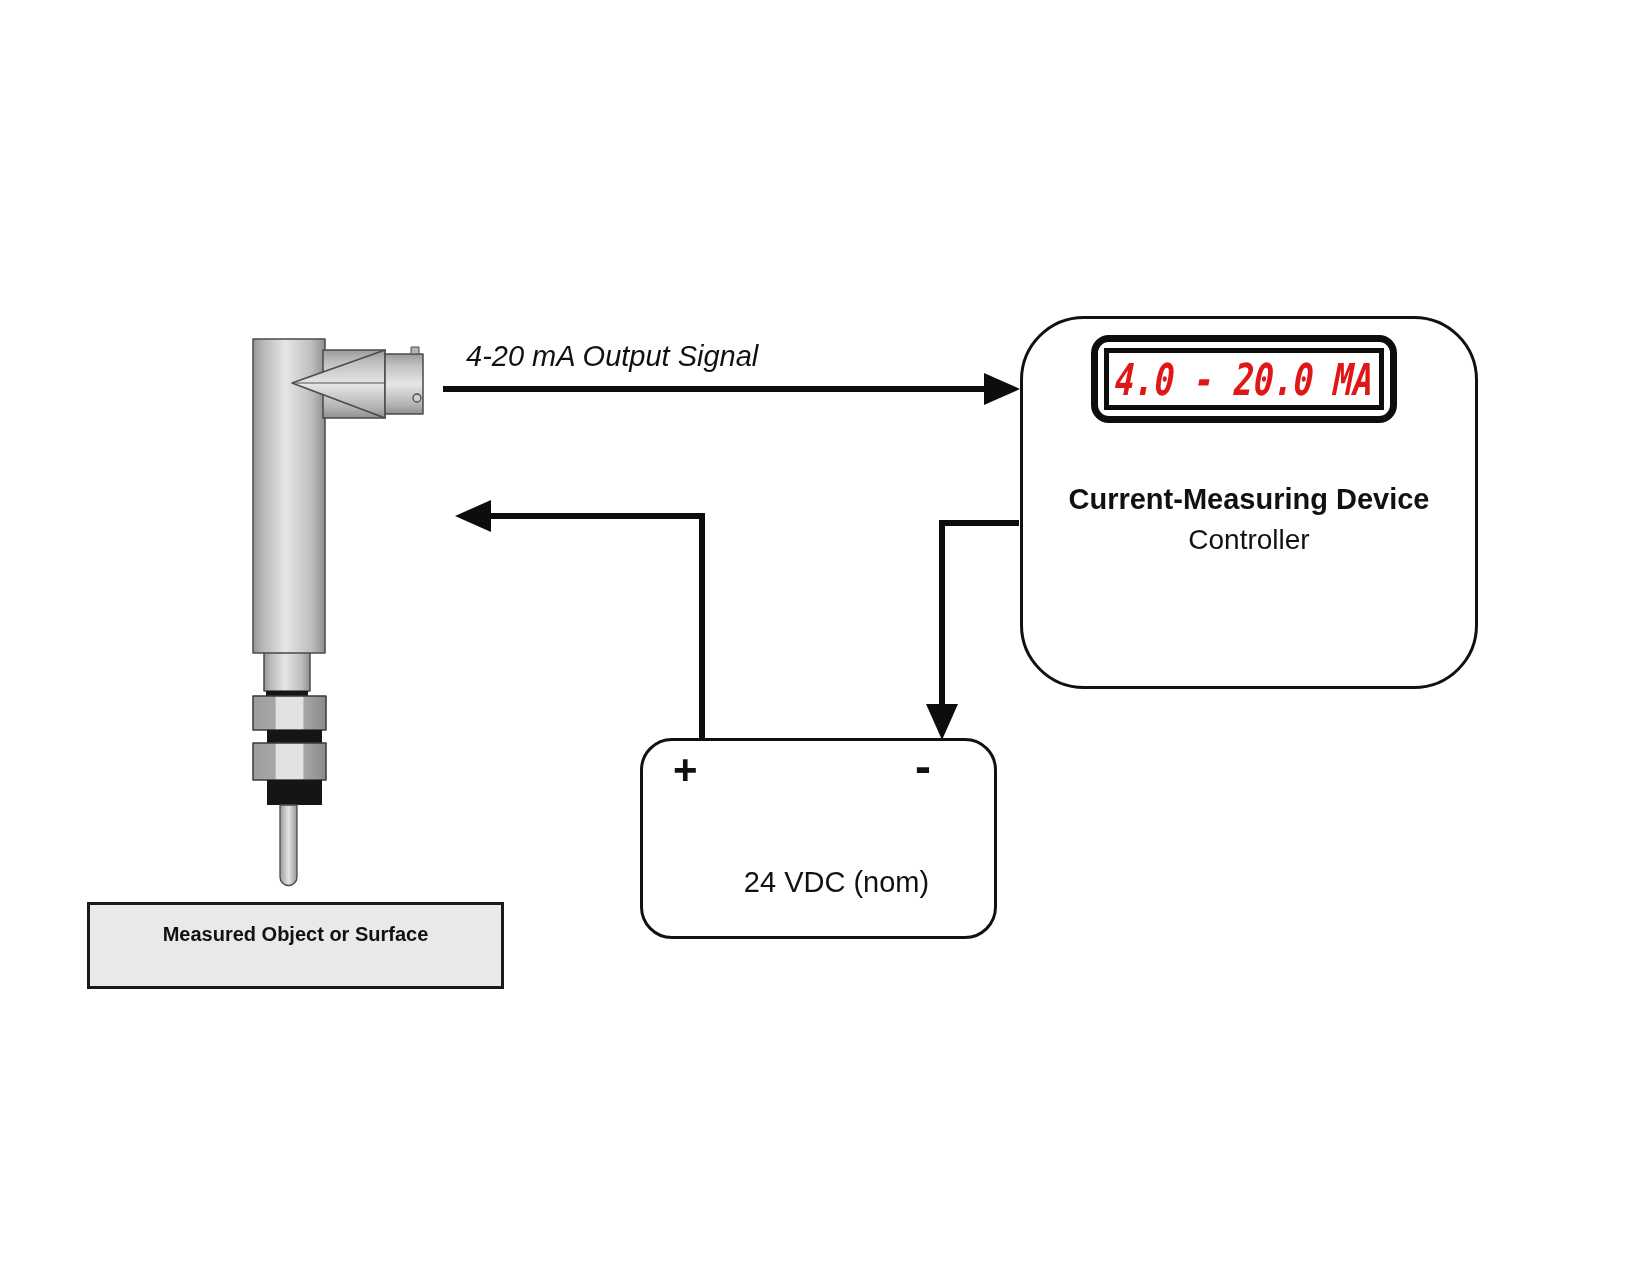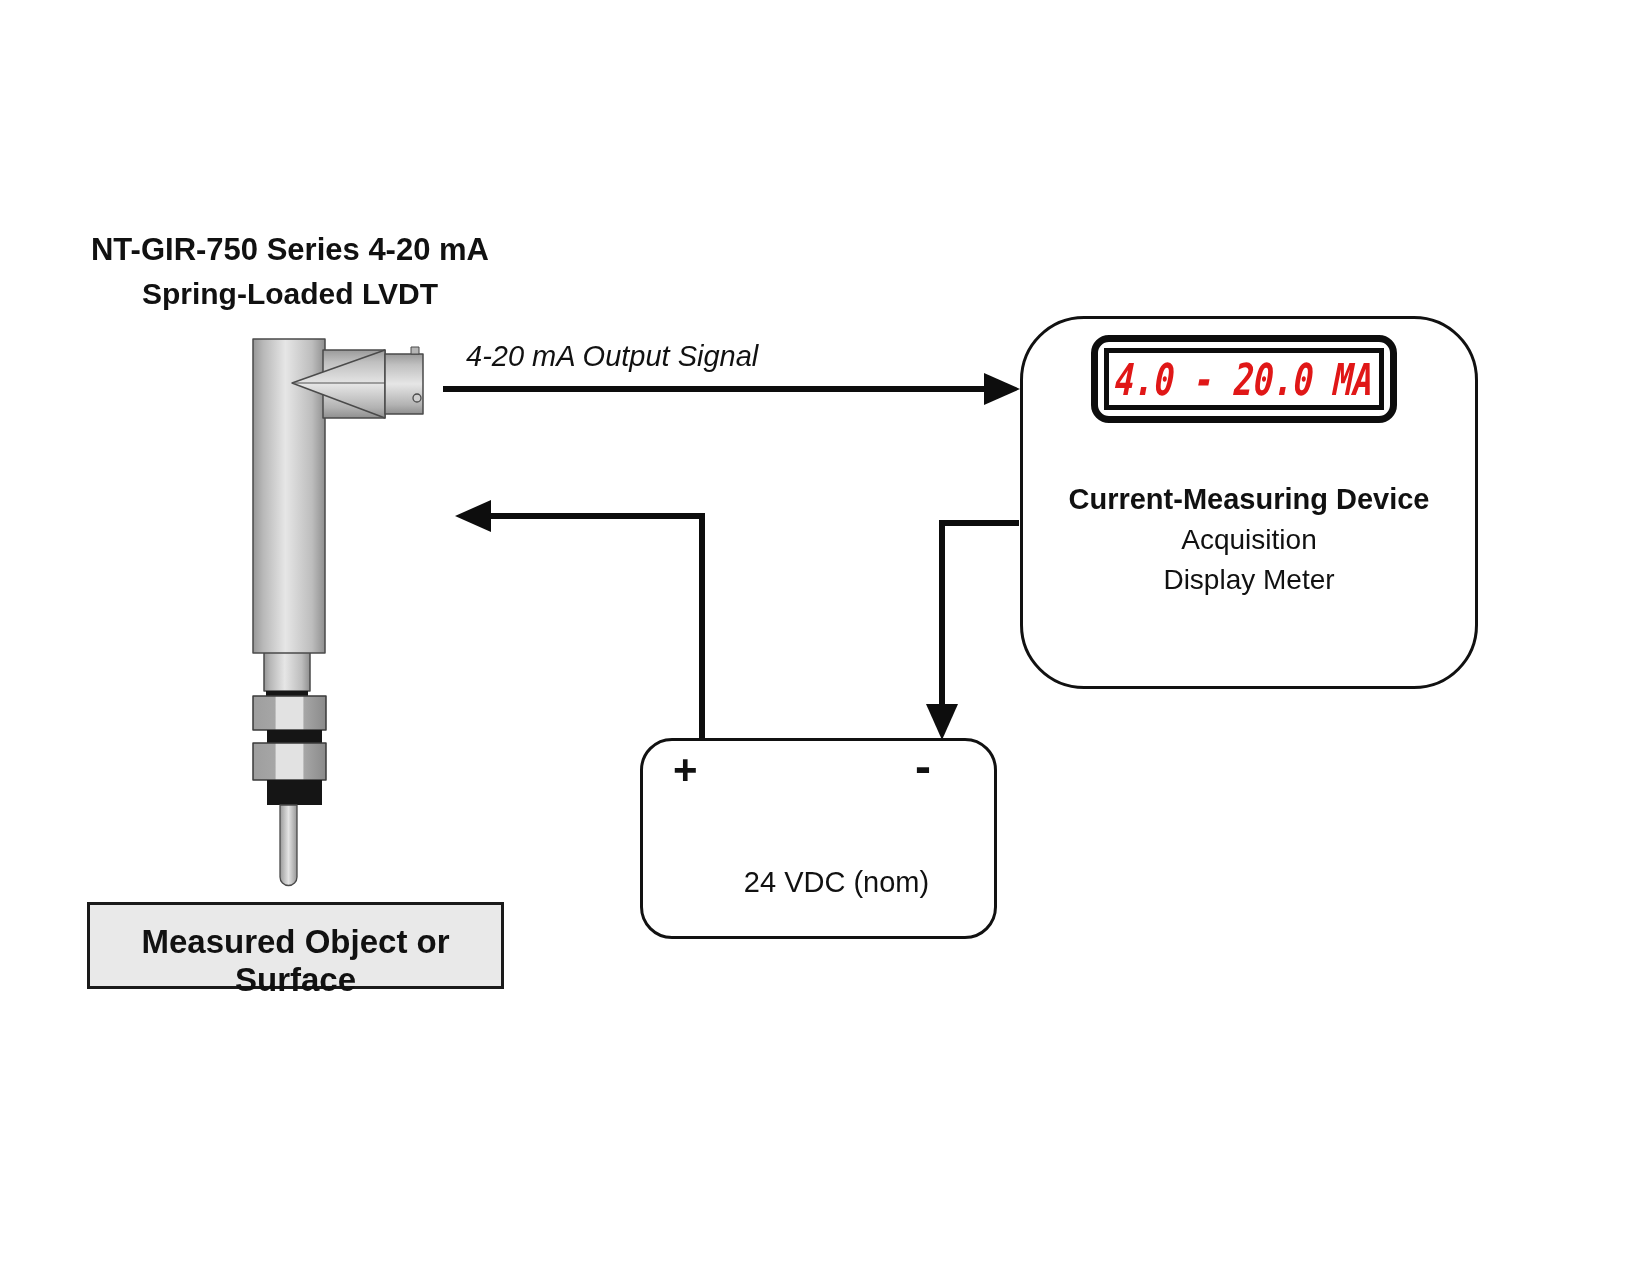--- a/index.html
+++ b/index.html
@@ -31,21 +31,21 @@
   
   #power-box{left:640px;top:738px;width:357px;height:201px;background:#fff;
     border:3px solid #111;border-radius:32px;box-sizing:border-box;}
   #plus-label{left:30px;top:8px;font-size:42px;font-weight:bold;line-height:42px;}
   #minus-label{left:272px;top:2px;font-size:48px;font-weight:bold;line-height:48px;}
   #power-line1{left:0;right:0;top:66px;text-align:center;font-size:29px;line-height:36px;}
   #power-line2{left:0;right:0;top:123px;text-align:center;font-size:29px;line-height:36px;margin-left:36px;}
   
   #measured-box{left:87px;top:902px;width:417px;height:87px;background:#e9e9e9;
     border:3px solid #1a1a1a;box-sizing:border-box;}
-  #measured-label{left:0;right:0;top:18px;text-align:center;font-size:33px;font-weight:bold;}
+  #measured-label{left:0;right:0;top:18px;text-align:center;font-size:20px;font-weight:bold;}
   svg{position:absolute;left:0;top:0;}
 </style>
 </head>
 <body>
 
 <div id="canvas">
 
   <svg width="1650" height="1275" viewBox="0 0 1650 1275">
     <defs>
       <linearGradient id="gv" x1="0" y1="0" x2="1" y2="0">
@@ -103,37 +103,32 @@
       <path d="M702,738 L702,516 L490,516" fill="none" stroke="#0d0d0d" stroke-width="6"></path>
       <polygon points="455,516 491,500 491,532" fill="#0d0d0d"></polygon>
     </g>
 
     <g>
       <path d="M1019,523 L942,523 L942,706" fill="none" stroke="#0d0d0d" stroke-width="6"></path>
       <polygon points="942,740 926,704 958,704" fill="#0d0d0d"></polygon>
     </g>
   </svg>
 
-  <div class="abs" id="sensor-title">
-    <span class="t1">NT-GIR-750 Series 4-20 mA</span>
-    <span class="t2">Spring-Loaded LVDT</span>
-  </div>
 
   <div class="abs" id="signal-label">4-20 mA Output Signal</div>
 
   <div class="abs" id="device-box">
     <div class="abs" id="display-bezel">
       <div id="display-inner">
         <span id="display-readout" style="color: rgb(224, 23, 23);">4.0 - 20.0 MA</span>
       </div>
     </div>
     <div class="abs" id="device-text">
       <div class="hd">Current-Measuring Device</div>
-      <div class="it">Acquisition</div>
-      <div class="it">Display Meter</div>
+      <div class="it">Controller</div>
     </div>
   </div>
 
   <div class="abs" id="power-box">
     <div class="abs" id="plus-label">+</div>
     <div class="abs" id="minus-label">-</div>
     <div class="abs" id="power-line2">24 VDC (nom)</div>
   </div>
 
   <div class="abs" id="measured-box">

